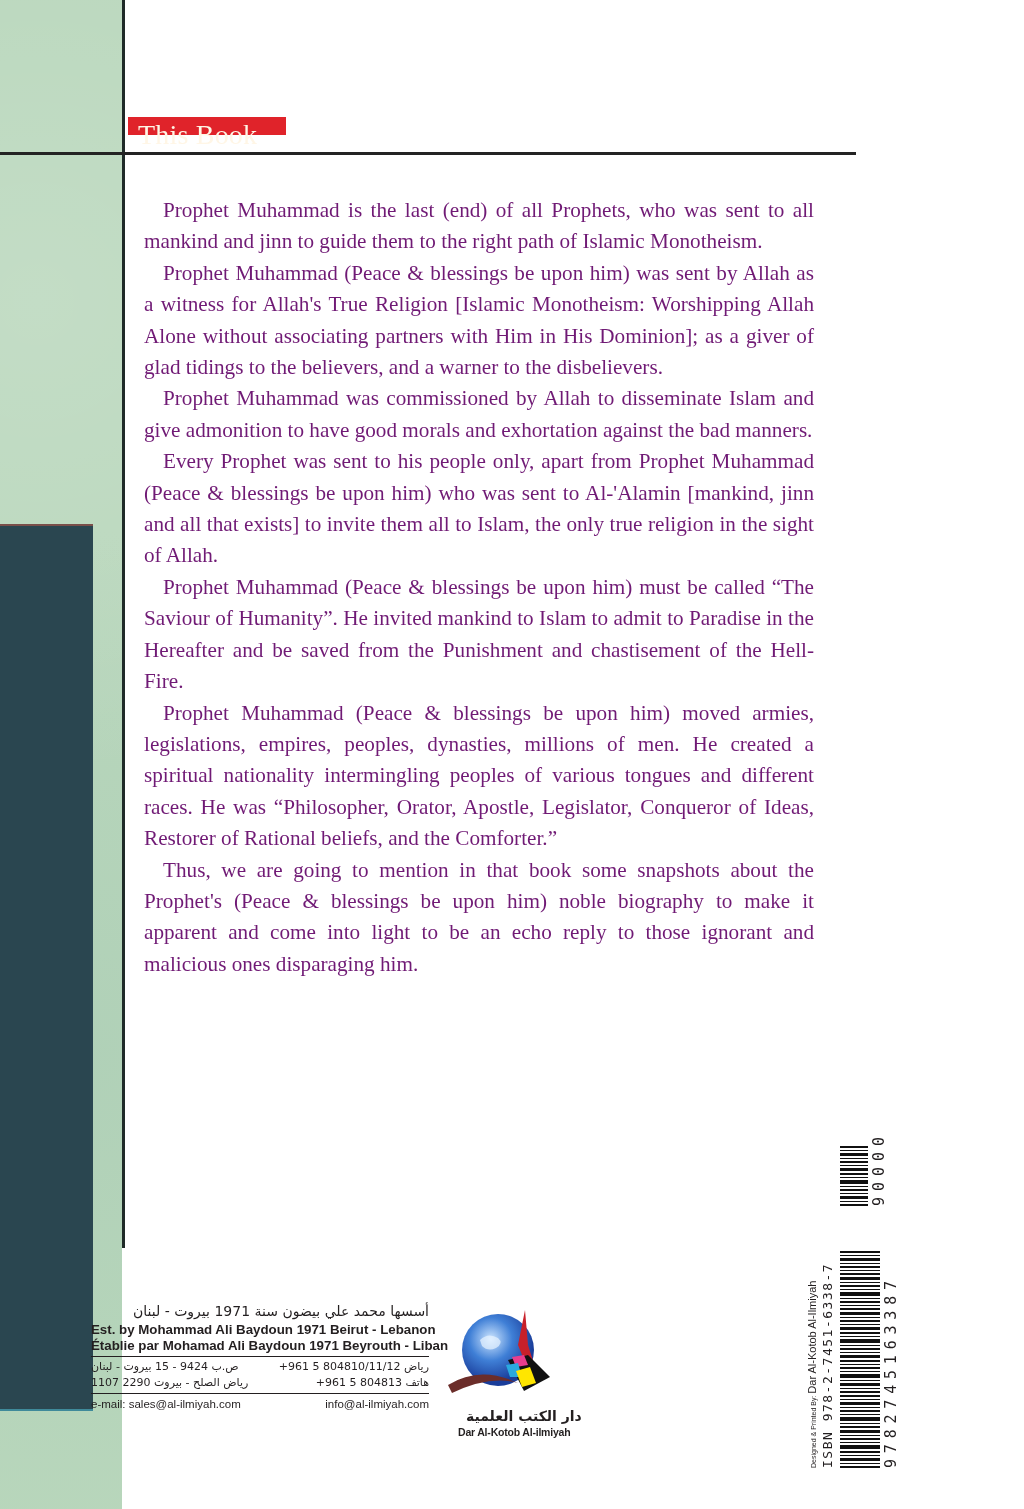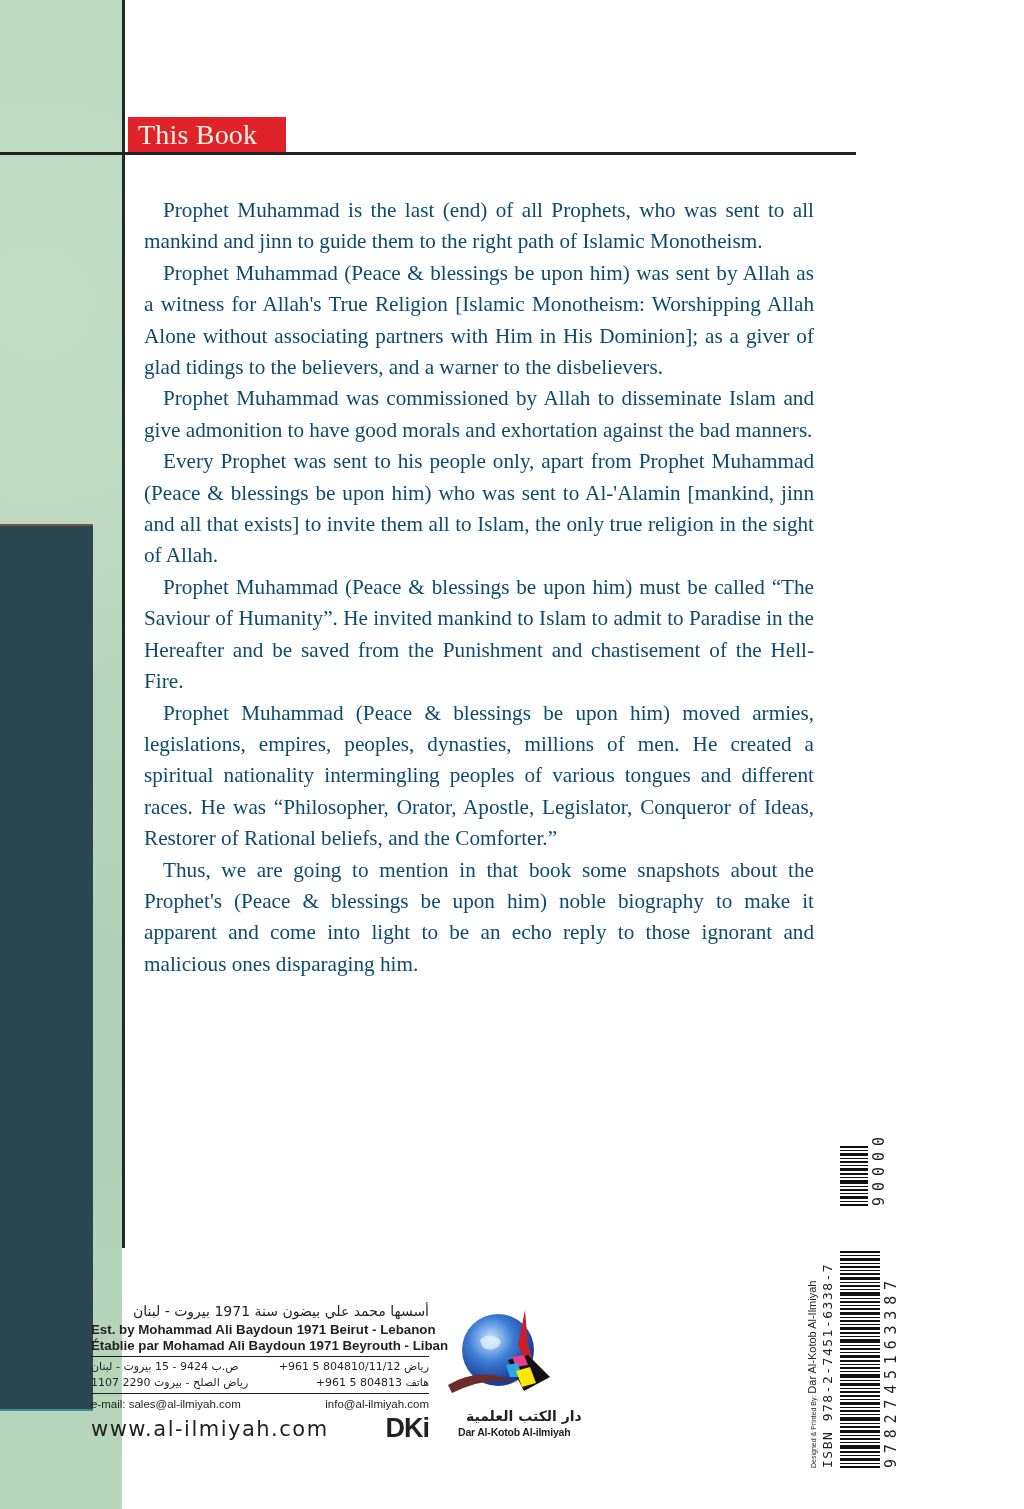--- a/index.html
+++ b/index.html
@@ -21,30 +21,30 @@
     }
     .vline {
       position: absolute; left: 122px; top: 0; width: 3px; height: 1248px;
       background: #1f2a28;
     }
     .hrule {
       position: absolute; left: 0; top: 152px; width: 856px; height: 3px;
       background: #232323;
     }
     .section-label {
-      position: absolute; left: 128px; top: 117px; width: 158px; height: 35px;
+      position: absolute; left: 128px; top: 117px; width: 158px; height: 18px;
       background: #e0232a; color: #fff6e6;
       font-family: "Liberation Serif", serif; font-size: 28px; line-height: 35px;
       padding-left: 10px; letter-spacing: 0.2px;
     }
 
     .body-text {
       position: absolute; left: 144px; top: 195px; width: 670px;
       font-family: "Liberation Serif", serif; font-size: 21.2px; line-height: 31.4px;
-      color: #0c4a6e; text-align: justify;
+      color: #701a75; text-align: justify;
     }
     .body-text p { text-indent: 19px; }
 
     
     .pub-block {
       position: absolute; left: 91px; top: 1300px; width: 338px;
       font-family: "DejaVu Sans", sans-serif; color: #231f20;
     }
     .pub-arabic { font-size: 14px; text-align: right; height: 22px; line-height: 22px; direction: rtl; }
     .pub-line { font-family: "Liberation Sans", sans-serif; font-weight: bold; font-size: 13.3px; line-height: 16px; white-space: nowrap; }
@@ -110,24 +110,20 @@
     <span><span>+961 5 804810/11/12</span> <span>رياض</span></span>
   </div>
   <div class="pub-row">
     <span class="ar">رياض الصلح - بيروت 2290 1107</span>
     <span><span>+961 5 804813</span> <span>هاتف</span></span>
   </div>
   <div class="pub-rule"></div>
   <div class="pub-email-row">
     <span>e-mail: sales@al-ilmiyah.com</span>
     <span>info@al-ilmiyah.com</span>
-  </div>
-  <div class="pub-web-row">
-    <span class="pub-web">www.al-ilmiyah.com</span>
-    <span class="dki-mark">DKi</span>
   </div>
 </div>
 
 <svg class="logo" viewBox="0 0 130 130">
   <defs>
     <radialGradient id="gl" cx="40%" cy="35%" r="60%">
       <stop offset="0" stop-color="#cfe6ff"></stop>
       <stop offset="0.5" stop-color="#3f7fd6"></stop>
       <stop offset="1" stop-color="#1a3d9a"></stop>
     </radialGradient>

